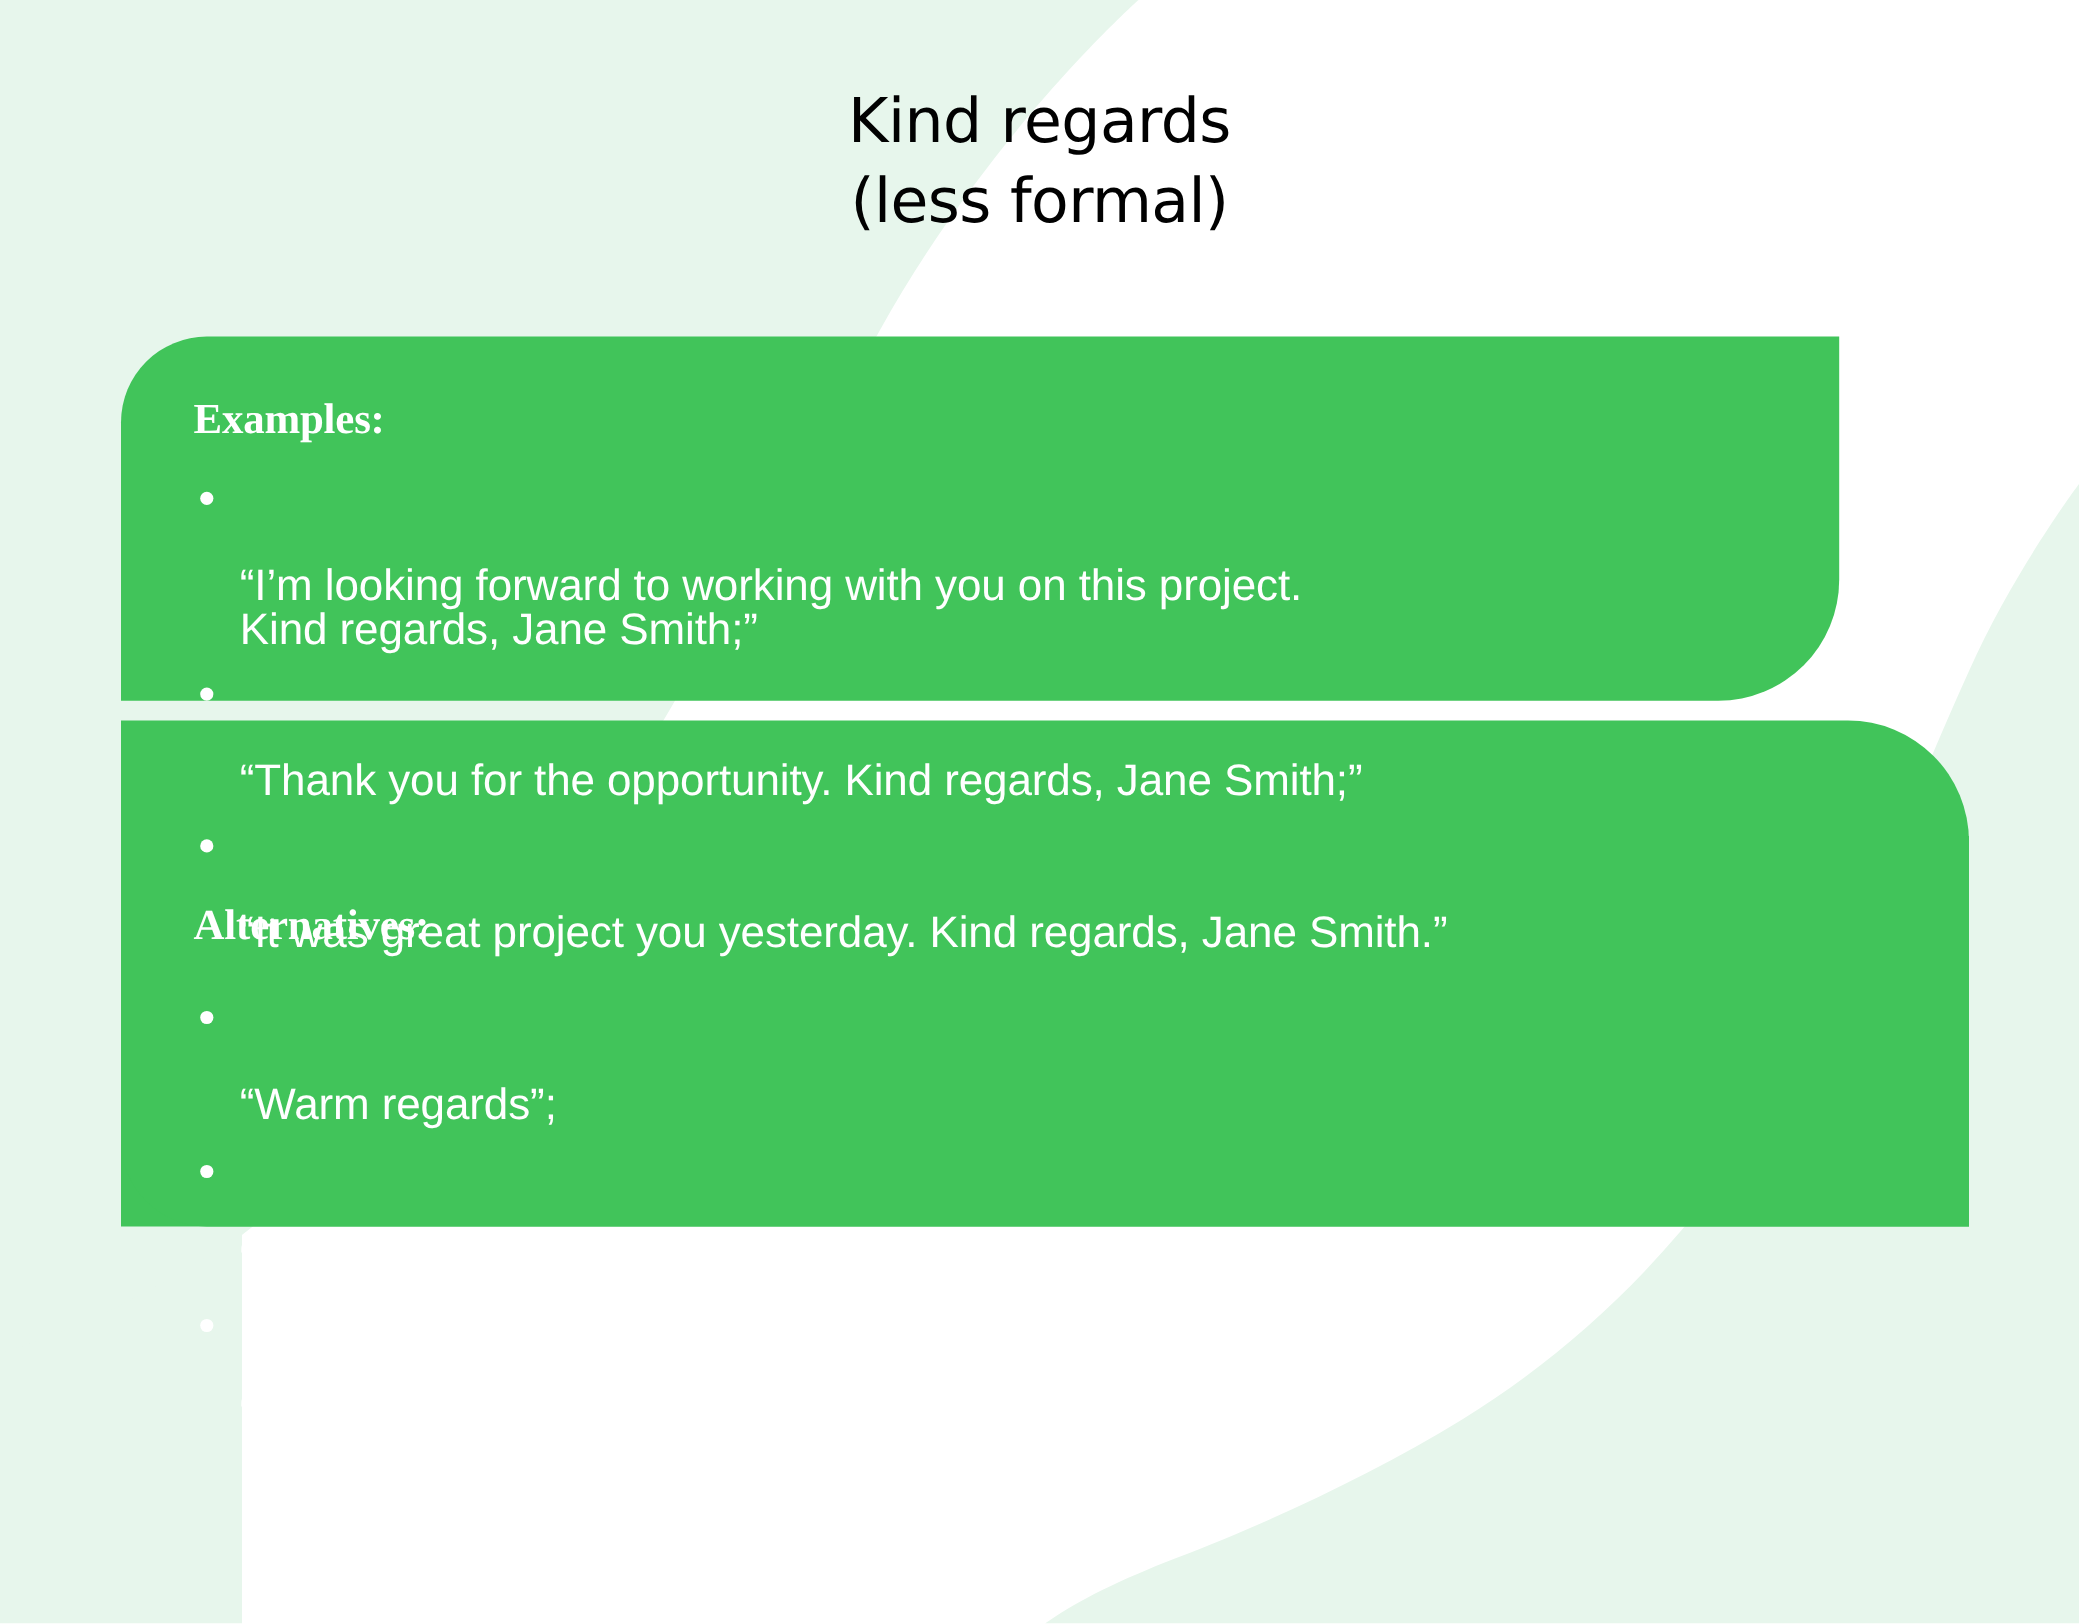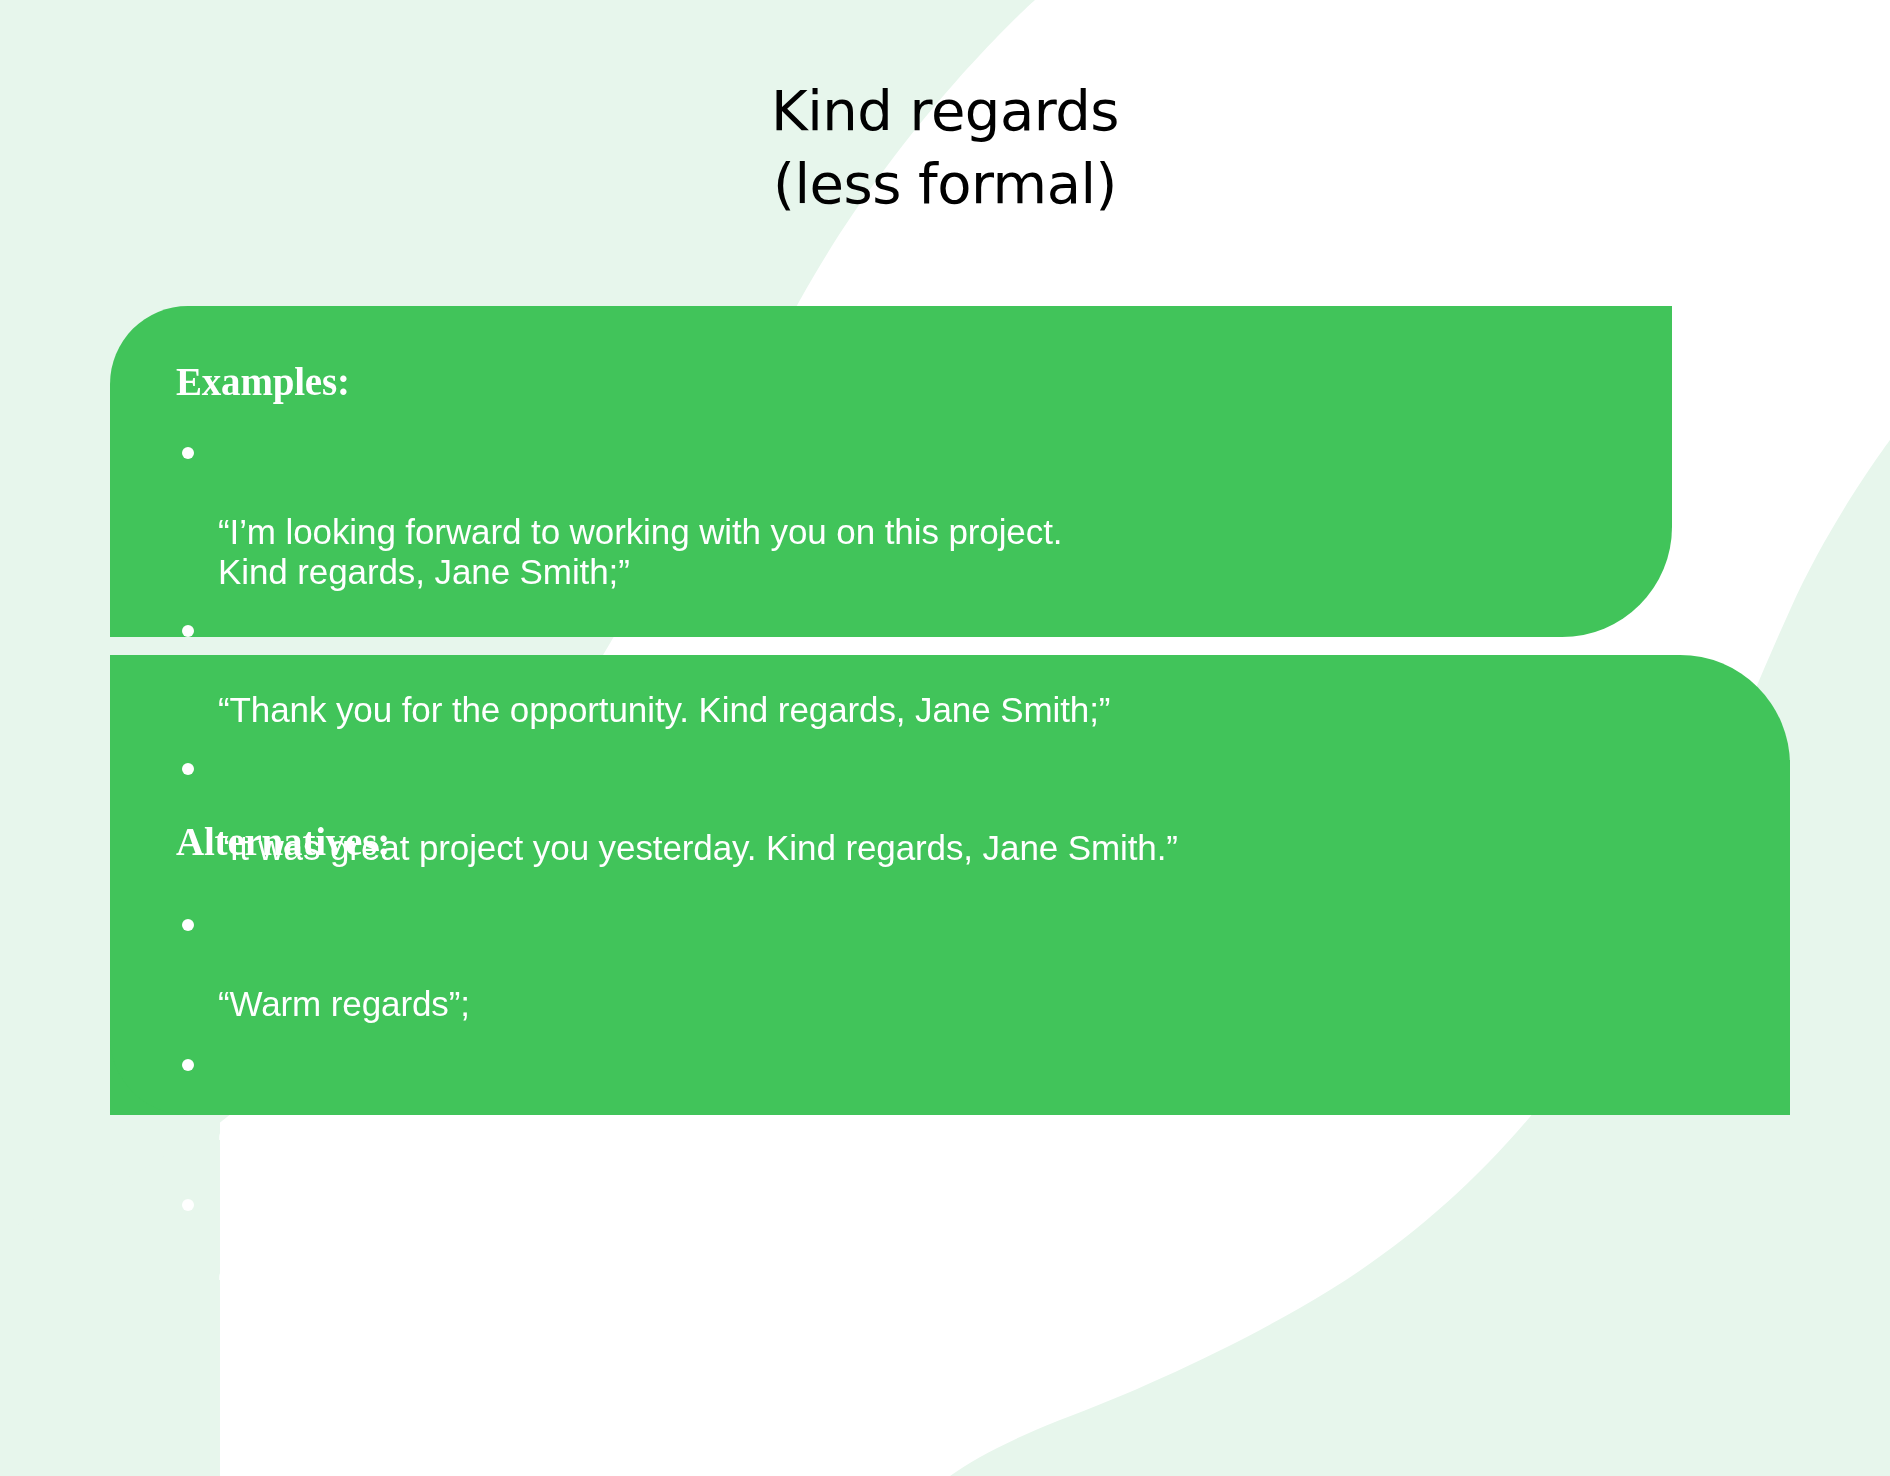--- a/index.html
+++ b/index.html
@@ -114,21 +114,21 @@
   ul.bullets {
     list-style: none;
     margin: 0;
     padding: 0;
   }
   ul.bullets li {
     position: relative;
     padding-left: 42px;
     color: #ffffff;
     font-family: "Liberation Sans", sans-serif;
-    font-size: 35px;
+    font-size: 40px;
     line-height: 40px;
     letter-spacing: -0.1px;
     white-space: pre-line;
   }
   ul.bullets li .bullet-dot {
     position: absolute;
     left: 6px;
     top: 15px;
     width: 12px;
     height: 12px;

